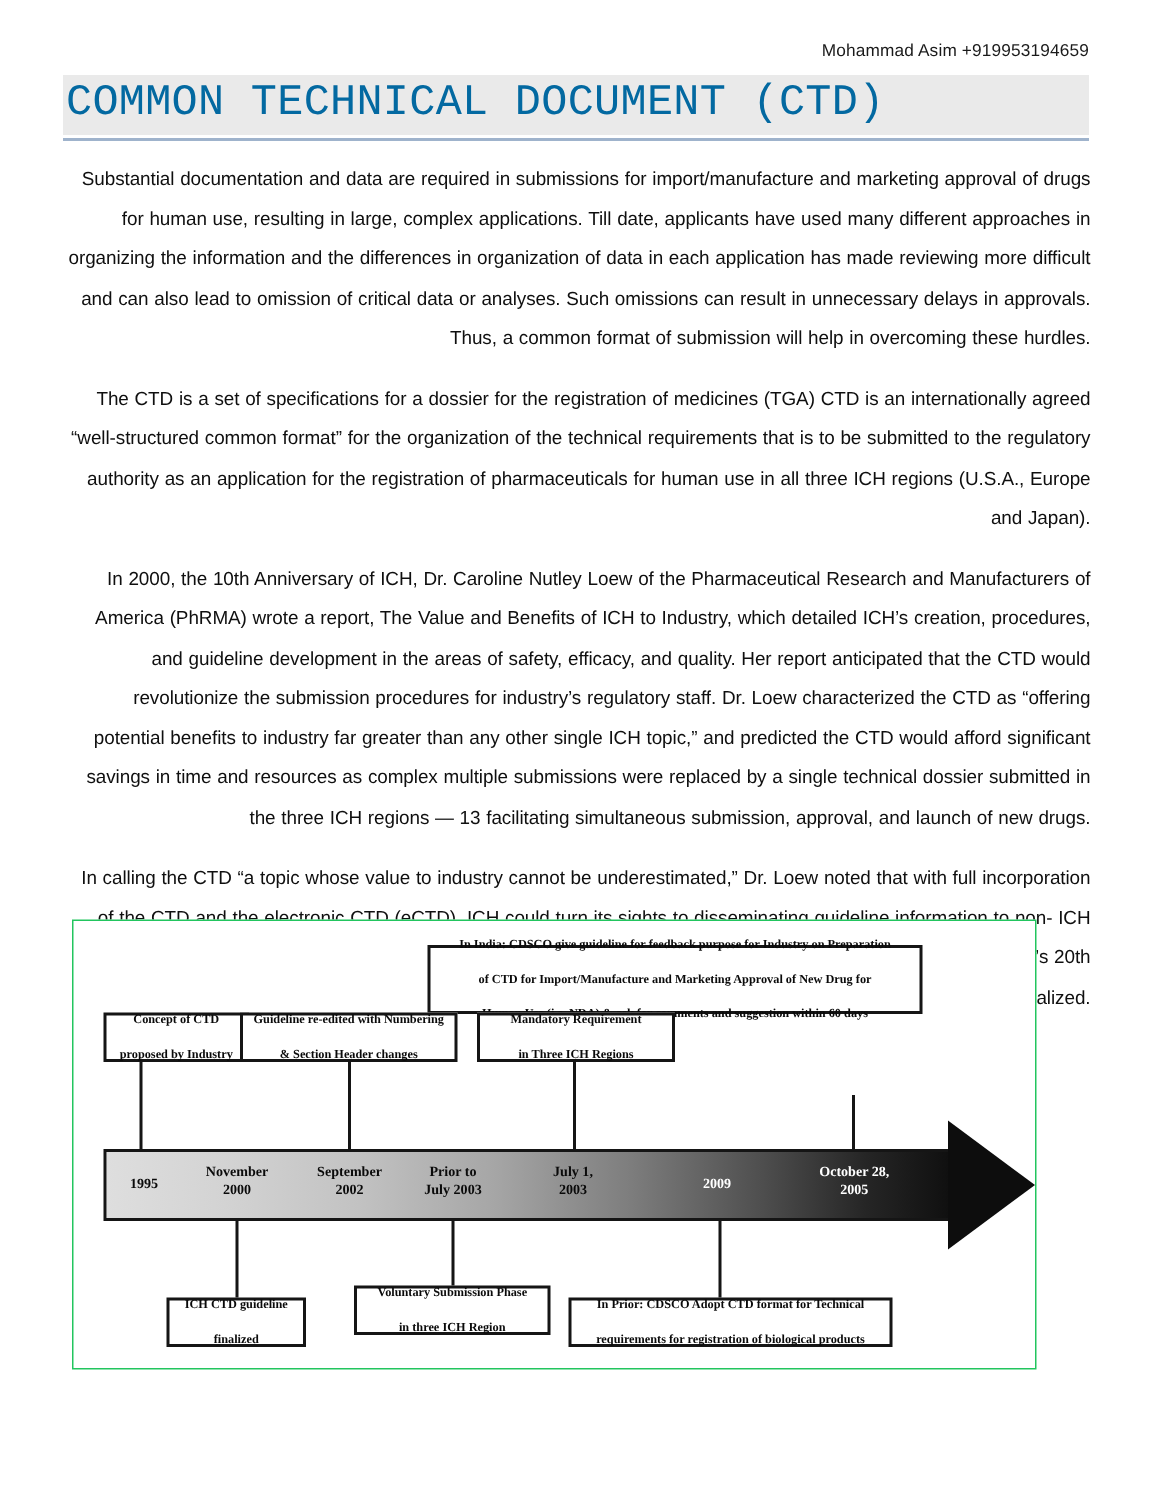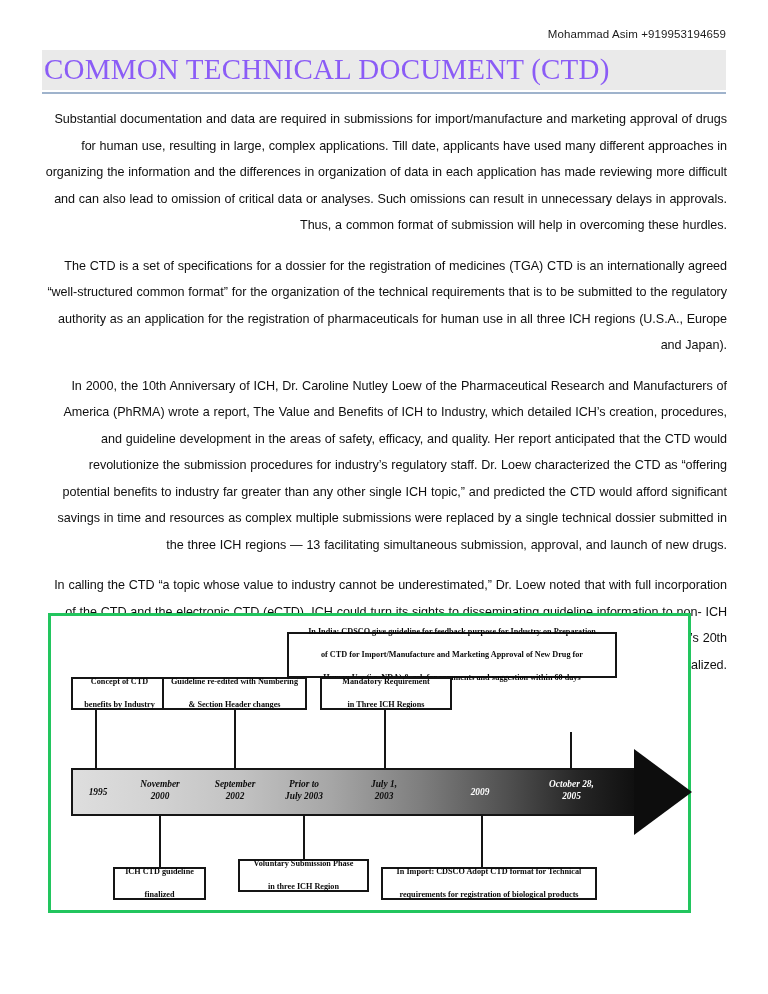--- a/index.html
+++ b/index.html
@@ -27,24 +27,24 @@
   }
 
   .title-band {
     position: absolute;
     left: 42px; top: 50px;
     width: 684px;
     background: #eaeaea;
     padding: 2px 2px 4px 2px;
   }
   .doc-title {
-    font-family: Liberation Serif, serif;
+    font-family: Liberation Mono, monospace;
     font-size: 29px;
     line-height: 34px;
-    color: #8b5cf6;
+    color: #0369a1;
     letter-spacing: .2px;
     white-space: nowrap;
   }
   .title-rule {
     position: absolute;
     left: 42px; top: 92px;
     width: 684px; height: 2px;
     background: #9fb3cc;
   }
 
@@ -62,21 +62,21 @@
     text-align: right;
     letter-spacing: -.05px;
     word-spacing: .4px;
   }
 
   
   .figure {
     position: absolute;
     left: 48px; top: 613px;
     width: 643px; height: 300px;
-    border: 3px solid #22c55e;
+    border: 1px solid #22c55e;
     background: #ffffff;
   }
   .fig-inner { position: absolute; inset: 0; }
 
   .tl-box {
     position: absolute;
     border: 2px solid #151515;
     background: #ffffff;
     font-family: "Liberation Serif", serif;
     font-weight: bold;
@@ -122,21 +122,20 @@
   }
   .bar-label {
     position: absolute;
     font-family: "Liberation Serif", serif;
     font-weight: bold;
     font-size: 9.4px;
     line-height: 12px;
     text-align: center;
     z-index: 4;
     white-space: nowrap;
-    font-style: italic;
   }
   .bar-label.dark { color: #0a0a0a; }
   .bar-label.light { color: #ffffff; }
 </style>
 </head>
 <body>
 
 <div class="page">
 
   <div class="byline">Mohammad Asim  +919953194659</div>
@@ -169,21 +168,21 @@
         <span>
           <span>In India: CDSCO give guideline for feedback purpose for Industry on Preparation</span><br>
           <span>of CTD for Import/Manufacture and Marketing Approval of New Drug for</span><br>
           <span>Human Use (i.e. NDA) &amp; ask for comments and suggestion within 60 days</span>
         </span>
       </div>
 
       <div class="tl-box" style="left:20px; top:61px; width:97px; height:33px;">
         <span>
           <span>Concept of CTD</span><br>
-          <span>benefits by Industry</span>
+          <span>proposed by Industry</span>
         </span>
       </div>
 
       <div class="tl-box" style="left:111px; top:61px; width:145px; height:33px;">
         <span>
           <span>Guideline re-edited with Numbering</span><br>
           <span>&amp; Section Header changes</span>
         </span>
       </div>
 
@@ -239,21 +238,21 @@
 
       <div class="tl-box" style="left:187px; top:243px; width:131px; height:33px;">
         <span>
           <span>Voluntary Submission Phase</span><br>
           <span>in three ICH Region</span>
         </span>
       </div>
 
       <div class="tl-box" style="left:330px; top:251px; width:216px; height:33px;">
         <span>
-          <span>In Import: CDSCO Adopt CTD format for Technical</span><br>
+          <span>In Prior: CDSCO Adopt CTD format for Technical</span><br>
           <span>requirements for registration of biological products</span>
         </span>
       </div>
 
     </div>
   </div>
 
 </div>
 
 </body></html>

